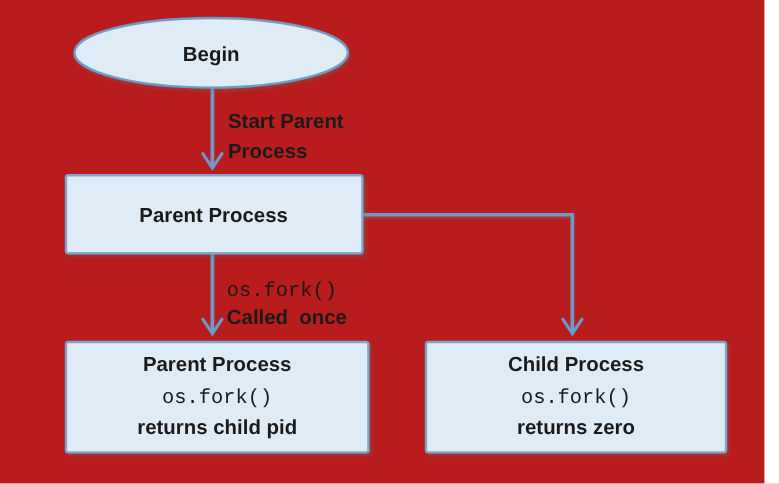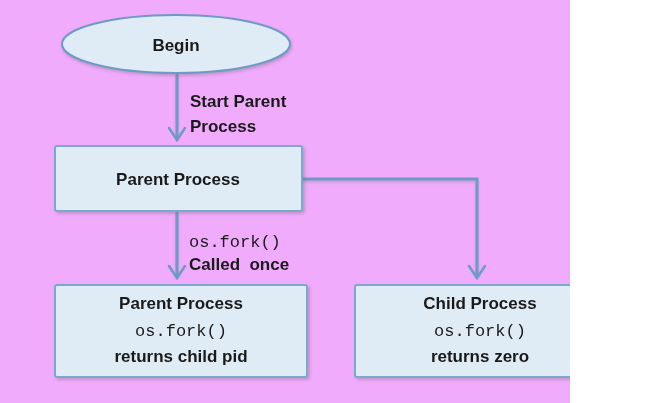--- a/index.html
+++ b/index.html
@@ -1,20 +1,20 @@
 <!DOCTYPE html>
 <html><head>
 <meta charset="utf-8">
 <style>
   html, body { margin: 0; padding: 0; background: #ffffff; }
   .canvas {
     position: relative;
-    width: 570px;
+    width: 637px;
     height: 403px;
-    background: #f0abfc;
+    background: #b91c1c;
     overflow: hidden;
     font-family: "Liberation Sans", sans-serif;
   }
   svg { display: block; }
 
   .shape {
     fill: #dfecf6;
     stroke: #7ea7cf;
     stroke-width: 2;
     filter: drop-shadow(2px 2.5px 1.5px rgba(110,110,110,0.35));

